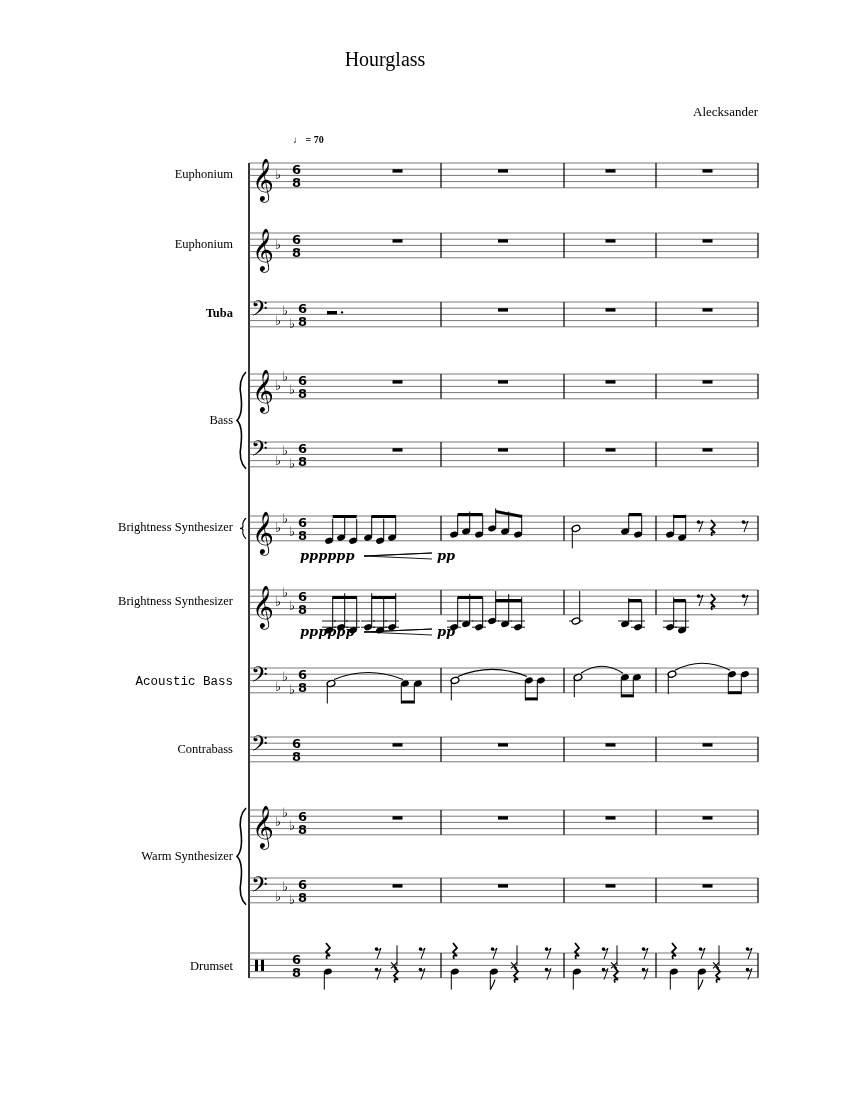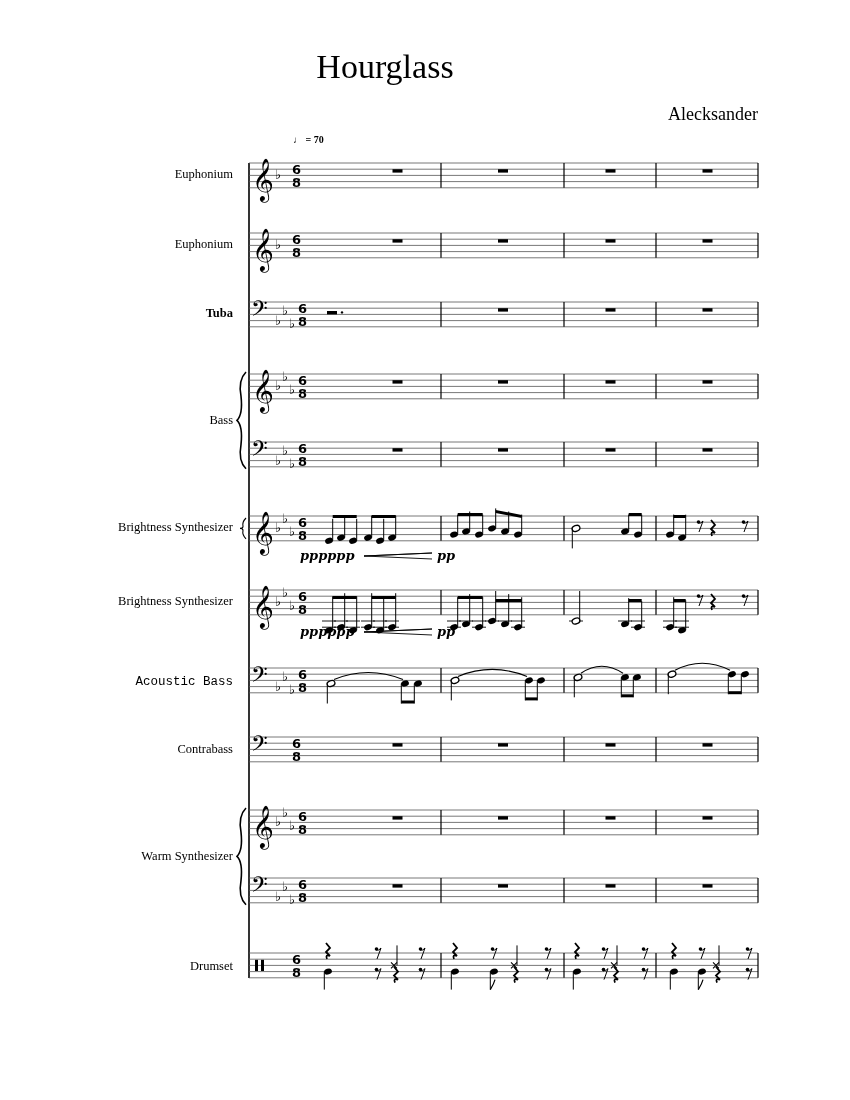--- a/index.html
+++ b/index.html
@@ -1,18 +1,18 @@
 <!DOCTYPE html>
 <html><head>
 <meta charset="utf-8">
 <style>
   html, body { margin: 0; padding: 0; background: #ffffff; }
   body { width: 850px; height: 1100px; position: relative; overflow: hidden; font-family: "DejaVu Serif", serif; color: #000; }
-  .title { position: absolute; top: 48px; left: 0; width: 770px; text-align: center; font-family: "Liberation Serif", serif; font-size: 34px; }
-  .composer { position: absolute; top: 104px; right: 92px; font-family: "Liberation Serif", serif; font-size: 18px; }
+  .title { position: absolute; top: 48px; left: 0; width: 770px; text-align: center; font-family: "Liberation Serif", serif; font-size: 20px; }
+  .composer { position: absolute; top: 104px; right: 92px; font-family: "Liberation Serif", serif; font-size: 13px; }
   .tempo { position: absolute; top: 134px; left: 293px; font-family: "Liberation Serif", serif; font-weight: bold; font-size: 10px; }
   .inst-label { position: absolute; font-family: "Liberation Serif", serif; font-size: 12.5px; text-align: left; white-space: nowrap; }
   svg.score { position: absolute; left: 0; top: 0; }
 </style>
 </head>
 <body>
 
 <div class="title">Hourglass</div>
 <div class="composer">Alecksander</div>
 <div class="tempo">♩ = 70</div>

